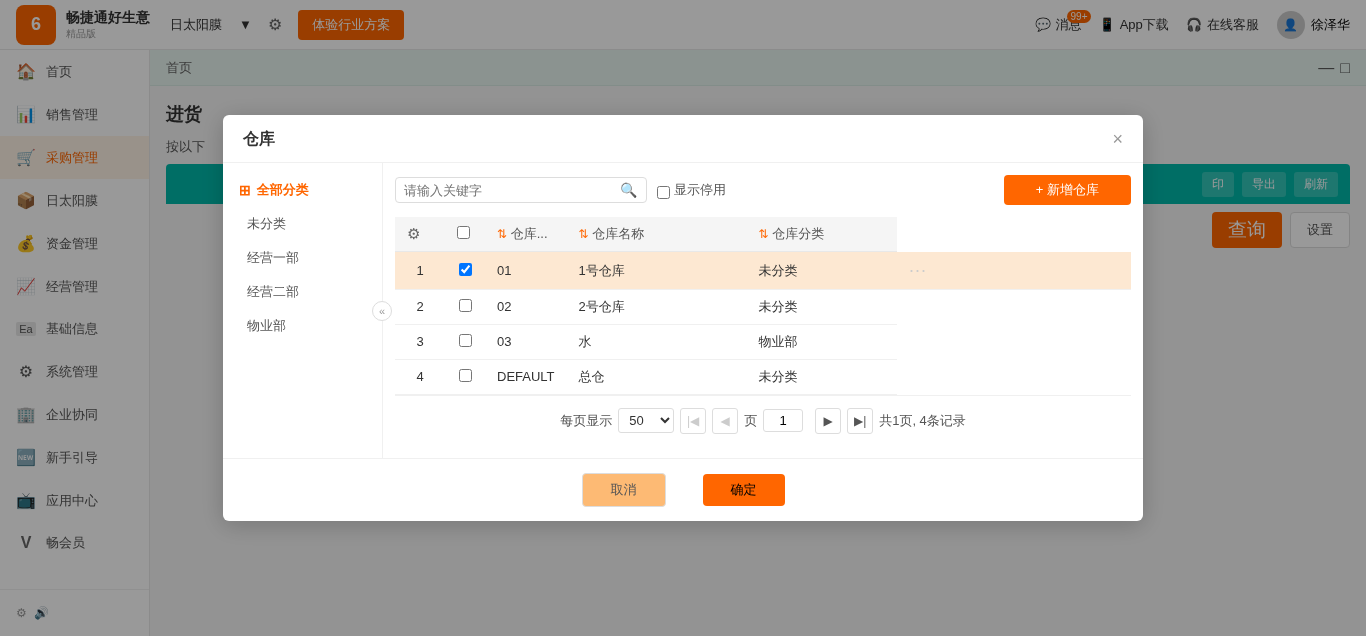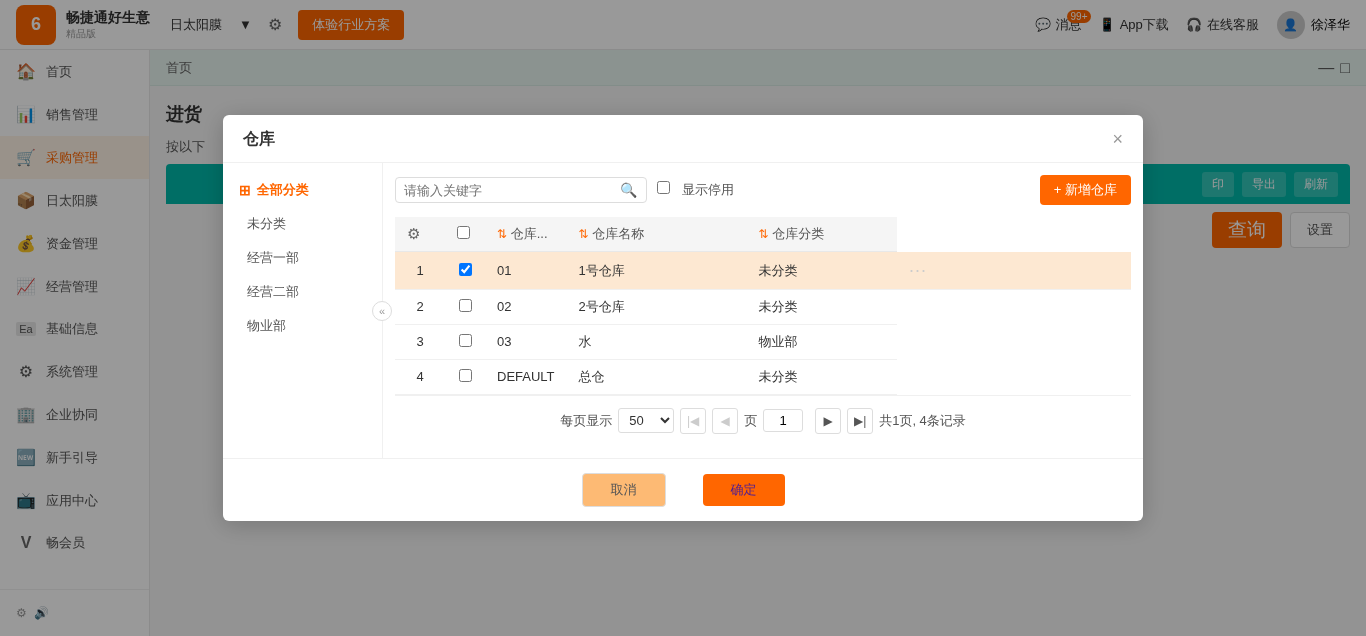--- a/index.html
+++ b/index.html
@@ -143,25 +143,25 @@
     .table-area { flex: 1; display: flex; flex-direction: column; padding: 12px; overflow: hidden; }
     .table-toolbar {
       display: flex; align-items: center; gap: 10px; margin-bottom: 12px;
     }
     .search-box {
       display: flex; align-items: center; border: 1px solid #ddd;
       border-radius: 4px; padding: 4px 8px; width: 252px; background: #fff;
     }
     .search-box input { border: none; outline: none; font-size: 13px; flex: 1; color: #999; }
     .search-icon { color: #bbb; font-size: 14px; }
-    .show-disabled { display: flex; align-items: flex-start; gap: 12px; color: #555; font-size: 13px; cursor: pointer; }
+    .show-disabled { display: flex; align-items: flex-end; gap: 4px; color: #555; font-size: 13px; cursor: pointer; }
     .add-btn {
       margin-left: auto;
       background: #f60; color: #fff; border: none; border-radius: 4px;
-      padding: 6px 14px; font-size: 13px; cursor: pointer;
+      padding: 6px 32px; font-size: 13px; cursor: pointer;
     }
 
     .data-table { width: 100%; border-collapse: collapse; font-size: 13px; }
     .data-table th {
       background: #f5f5f5; padding: 8px 12px; text-align: left;
       color: #555; font-weight: normal; border-bottom: 1px solid #e8e8e8;
       white-space: nowrap;
     }
     .data-table td {
       padding: 8px 12px; border-bottom: 1px solid #f0f0f0; color: #333;
@@ -204,21 +204,21 @@
     .modal-footer {
       display: flex; align-items: center; justify-content: center;
       gap: 12px; padding: 14px 20px;
       border-top: 1px solid #f0f0f0;
     }
     .btn-cancel {
       border: 1px solid #ddd; background: #fdba74; color: #555;
       border-radius: 4px; padding: 7px 28px; font-size: 13px; cursor: pointer;
     }
     .btn-confirm {
-      background: #f60; color: #4c1d95; border: none;
+      background: #f60; color: #000000; border: none;
       border-radius: 4px; padding: 7px 28px; font-size: 13px; cursor: pointer; margin-left: 25px;
     }
 
     
     .window-controls { display: flex; gap: 6px; }
     .wc-btn { color: #555; background: none; border: none; cursor: pointer; font-size: 16px; }
   </style>
 </head>
 <body>
 

